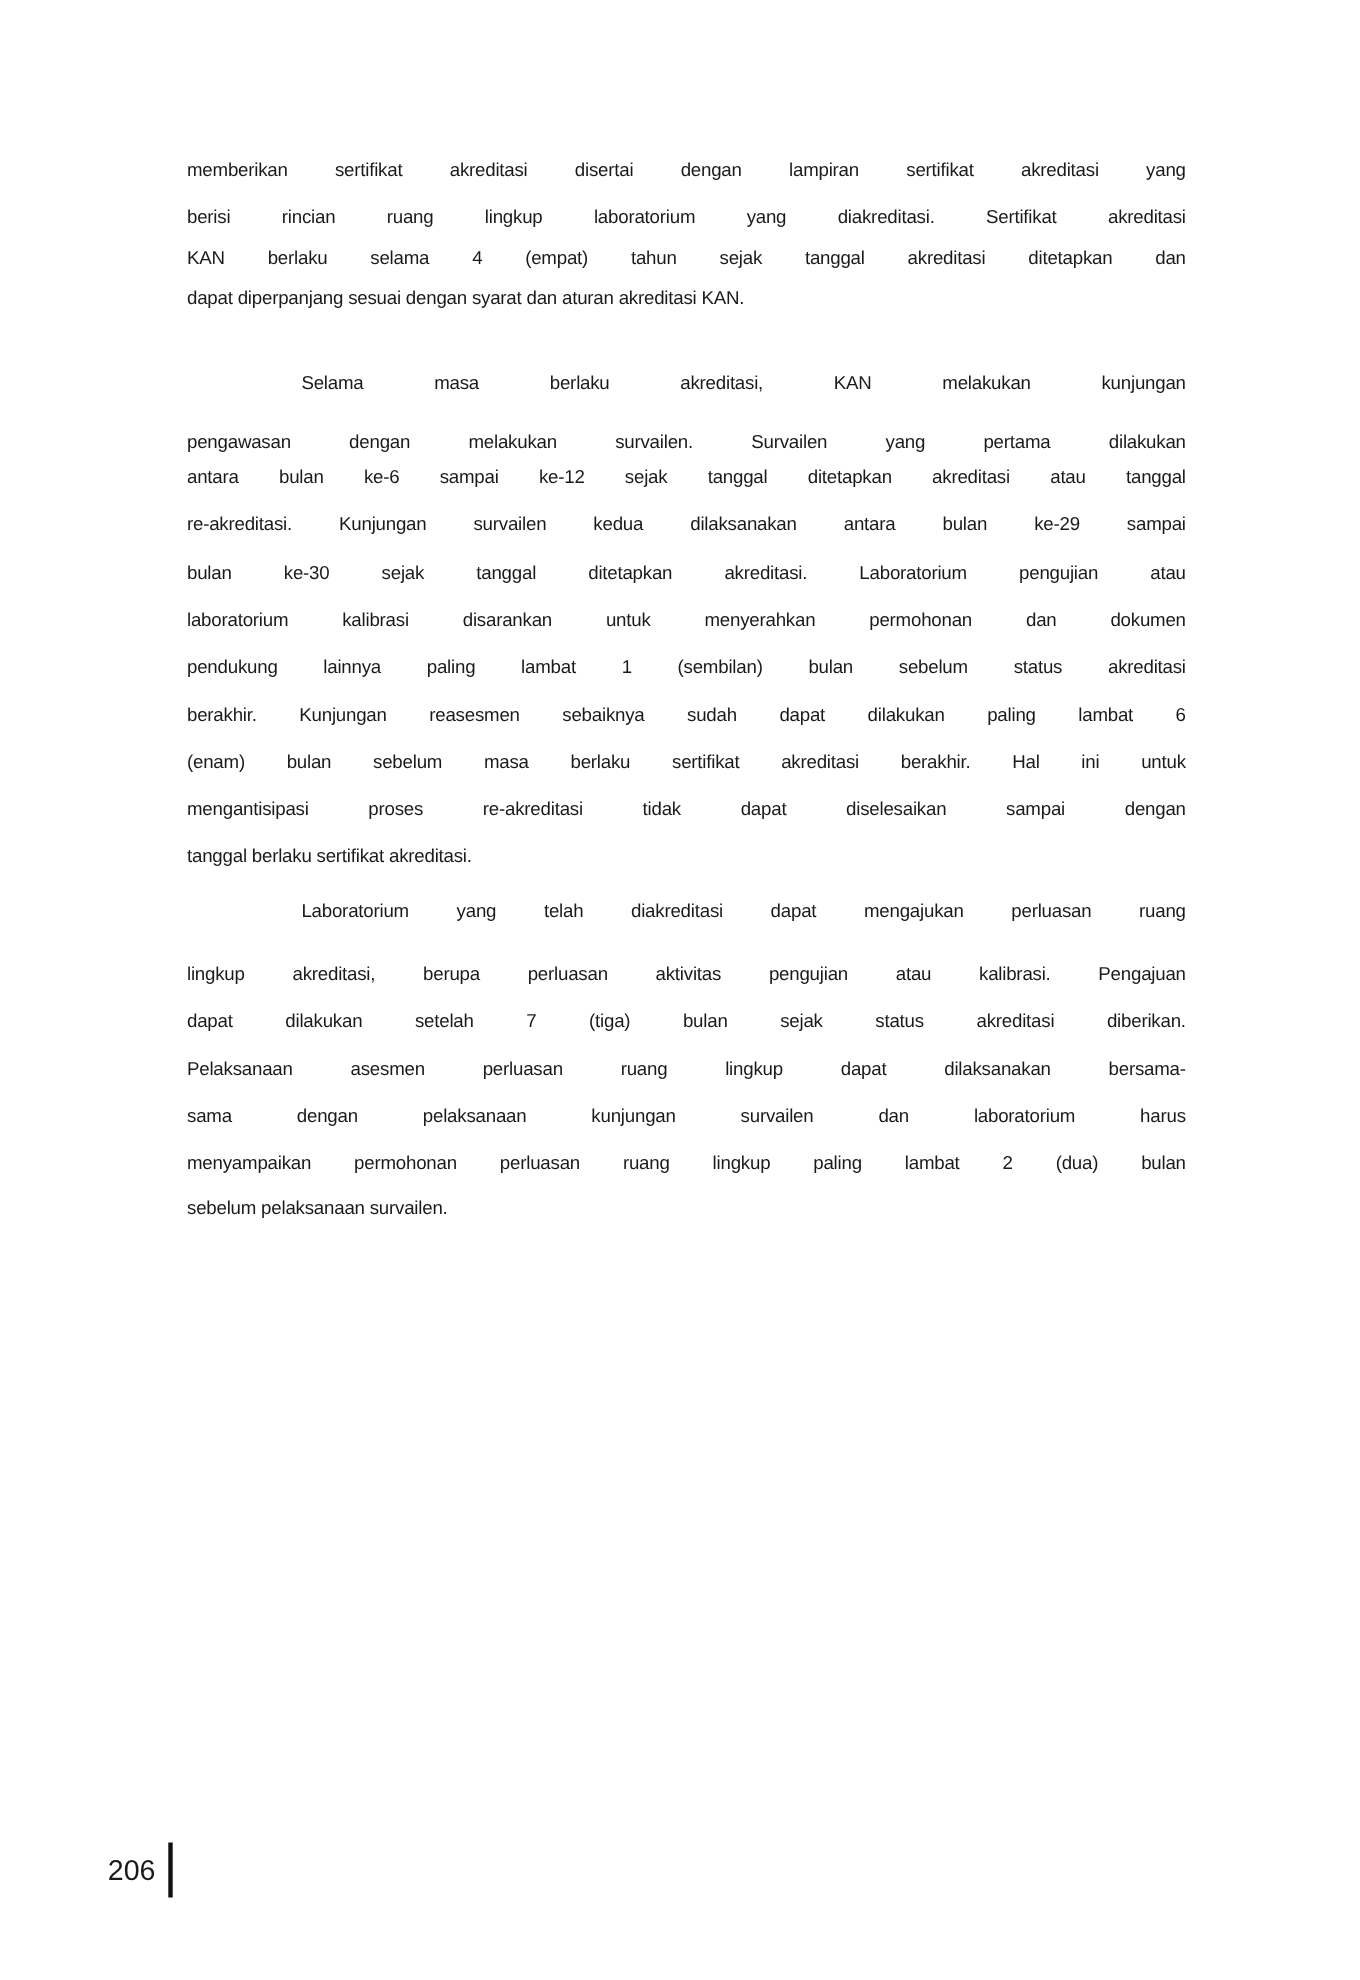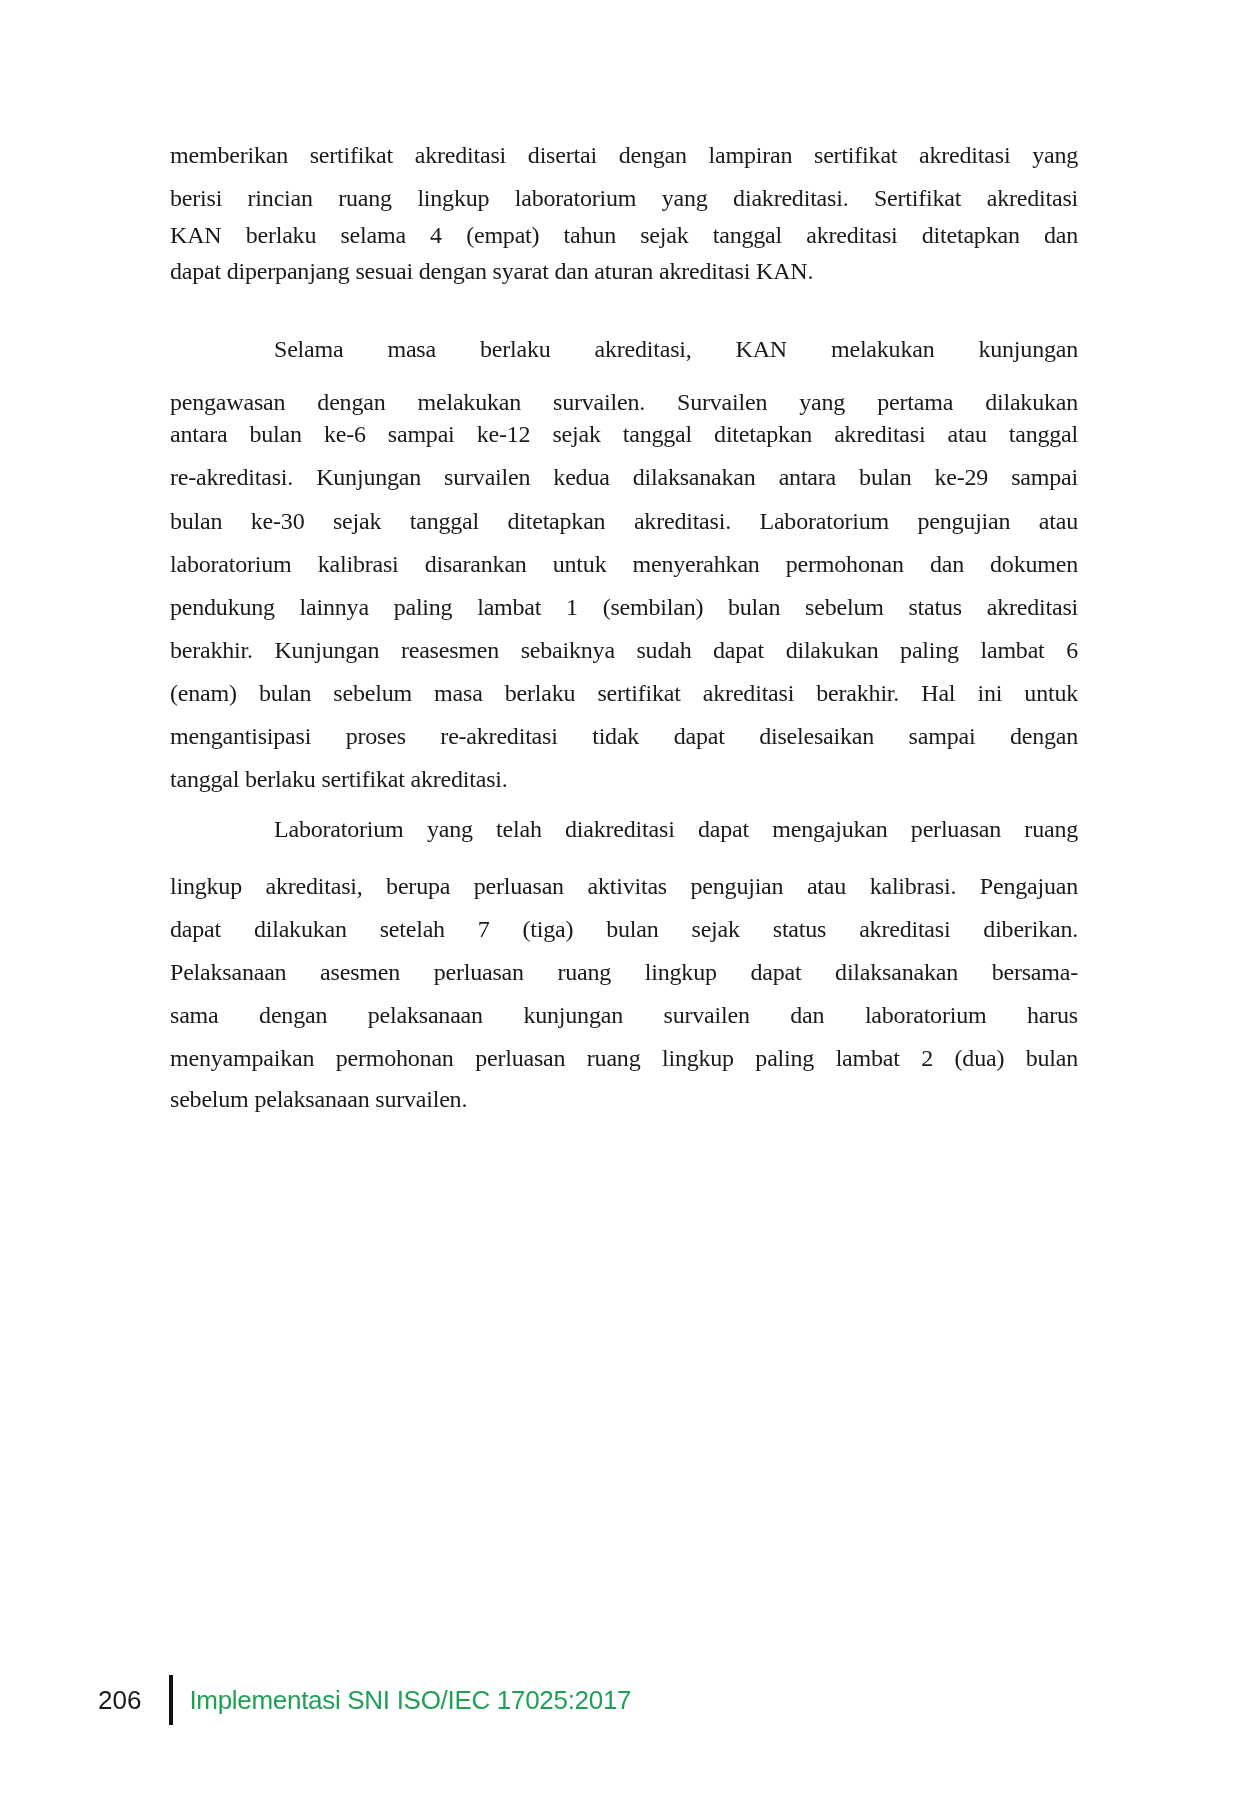--- a/index.html
+++ b/index.html
@@ -18,48 +18,47 @@
     .page-body {
       position: absolute;
       left: 170px;
       top: 140px;
       width: 908px;
     }
     .line {
       position: absolute;
       left: 0;
       width: 908px;
-      font-size: 24px;
+      font-size: 17px;
       line-height: 30px;
       height: 30px;
       white-space: nowrap;
       text-align: justify;
       text-align-last: justify;
       letter-spacing: -0.2px;
-      font-family: Liberation Serif, serif;
     }
     .line.last {
       text-align-last: left;
     }
     .line.indent {
       left: 104px;
       width: 804px;
     }
     .footer {
       position: absolute;
       left: 98px;
       top: 1672px;
       height: 56px;
       display: flex;
       align-items: center;
     }
     .page-number {
       font-size: 26px;
       color: #1a1a1a;
-      margin-right: 28px;
+      margin-right: 12px;
     }
     .footer-rule {
       width: 4px;
       height: 50px;
       background: #111111;
       margin-right: 16px;
     }
     .footer-title {
       font-size: 26px;
       color: #1fa055;
@@ -99,14 +98,13 @@
     <div class="line" style="top:817px">Pelaksanaan asesmen perluasan ruang lingkup dapat dilaksanakan bersama-</div>
     <div class="line" style="top:860px">sama dengan pelaksanaan kunjungan survailen dan laboratorium harus</div>
     <div class="line" style="top:903px">menyampaikan permohonan perluasan ruang lingkup paling lambat 2 (dua) bulan</div>
     <div class="line last" style="top:944px">sebelum pelaksanaan survailen.</div>
   </div>
 </div>
 
 <div class="footer">
   <span class="page-number">206</span>
   <span class="footer-rule"></span>
-  <span class="footer-title">Implementasi SNI ISO/IEC 17025:2017</span>
 </div>
 
 </body></html>

